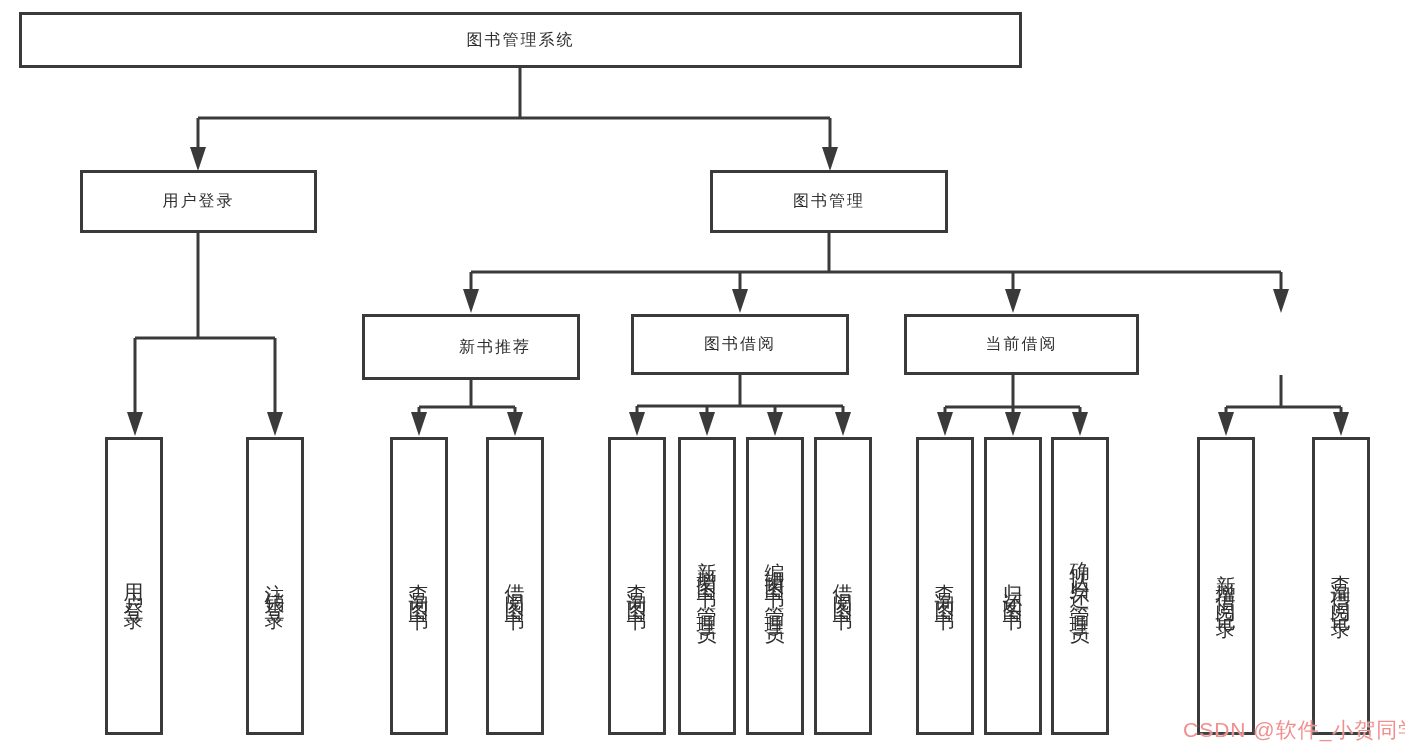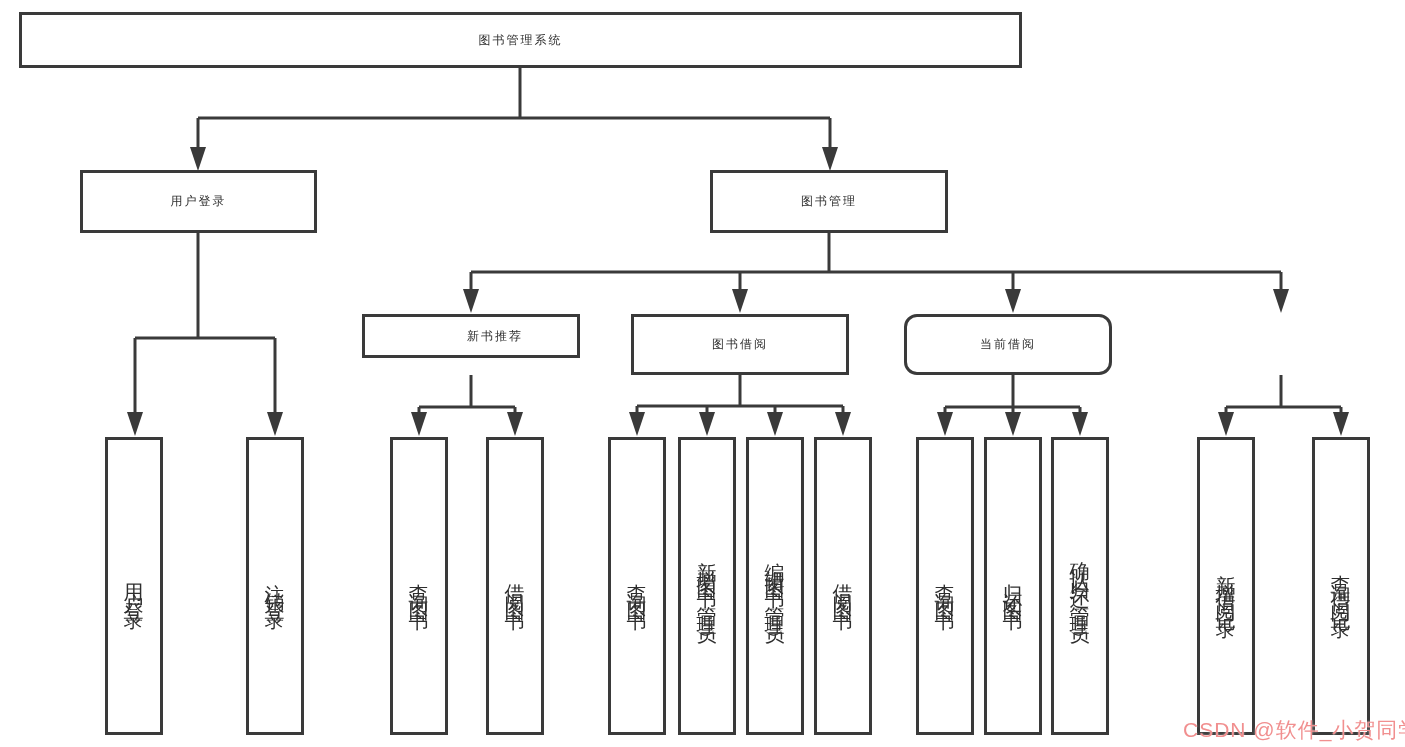--- a/index.html
+++ b/index.html
@@ -10,21 +10,21 @@
   }
   #canvas { position:relative; width:1405px; height:747px; }
   #wires { position:absolute; left:0; top:0; pointer-events:none; }
   .box {
     position:absolute; box-sizing:border-box;
     border:3px solid var(--line, #3a3a3a);
     background:#ffffff;
     display:flex; align-items:center; justify-content:center;
     color: var(--text, #2e2e2e);
   }
-  .h-box { font-size:12px; letter-spacing:2px; white-space:nowrap; }
+  .h-box { font-size:16px; letter-spacing:2px; white-space:nowrap; }
   .leaf  { font-size:20px; }
   .leaf .vtext {
     writing-mode: vertical-rl;
     text-orientation: mixed;
     letter-spacing:9px;
     line-height:1.1;
   }
   .watermark {
     position:absolute; left:1183px; top:716px;
     font-size:21px; letter-spacing:1px; white-space:nowrap;
@@ -108,27 +108,27 @@
     <span>图书管理系统</span>
   </div>
 
   <div class="box h-box" style="left:80px; top:170px; width:237px; height:63px;">
     <span>用户登录</span>
   </div>
   <div class="box h-box" style="left:710px; top:170px; width:238px; height:63px;align-items:center;">
     <span>图书管理</span>
   </div>
 
-  <div class="box h-box" style="left:362px; top:314px; width:218px; height:44px;padding-left:48px;">
+  <div class="box h-box" style="left:362px; top:314px; width:218px; height:66px;padding-left:48px;">
     <span>新书推荐</span>
   </div>
   <div class="box h-box" style="left:631px; top:314px; width:218px; height:61px;align-items:center;">
     <span>图书借阅</span>
   </div>
-  <div class="box h-box" style="left:904px; top:314px; width:208px; height:61px;border-radius:13px;">
+  <div class="box h-box" style="left:904px; top:314px; width:235px; height:61px;">
     <span>当前借阅</span>
   </div>
 
   <div class="box leaf" style="left:105px; top:437px; width:58px; height:298px;">
     <span class="vtext">用户登录</span>
   </div>
   <div class="box leaf" style="left:246px; top:437px; width:58px; height:298px;">
     <span class="vtext">注销登录</span>
   </div>
 

